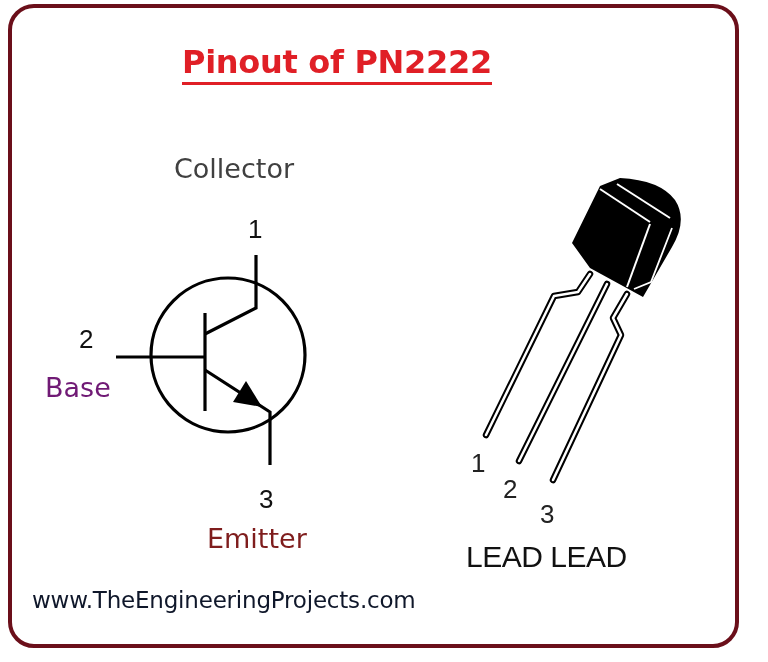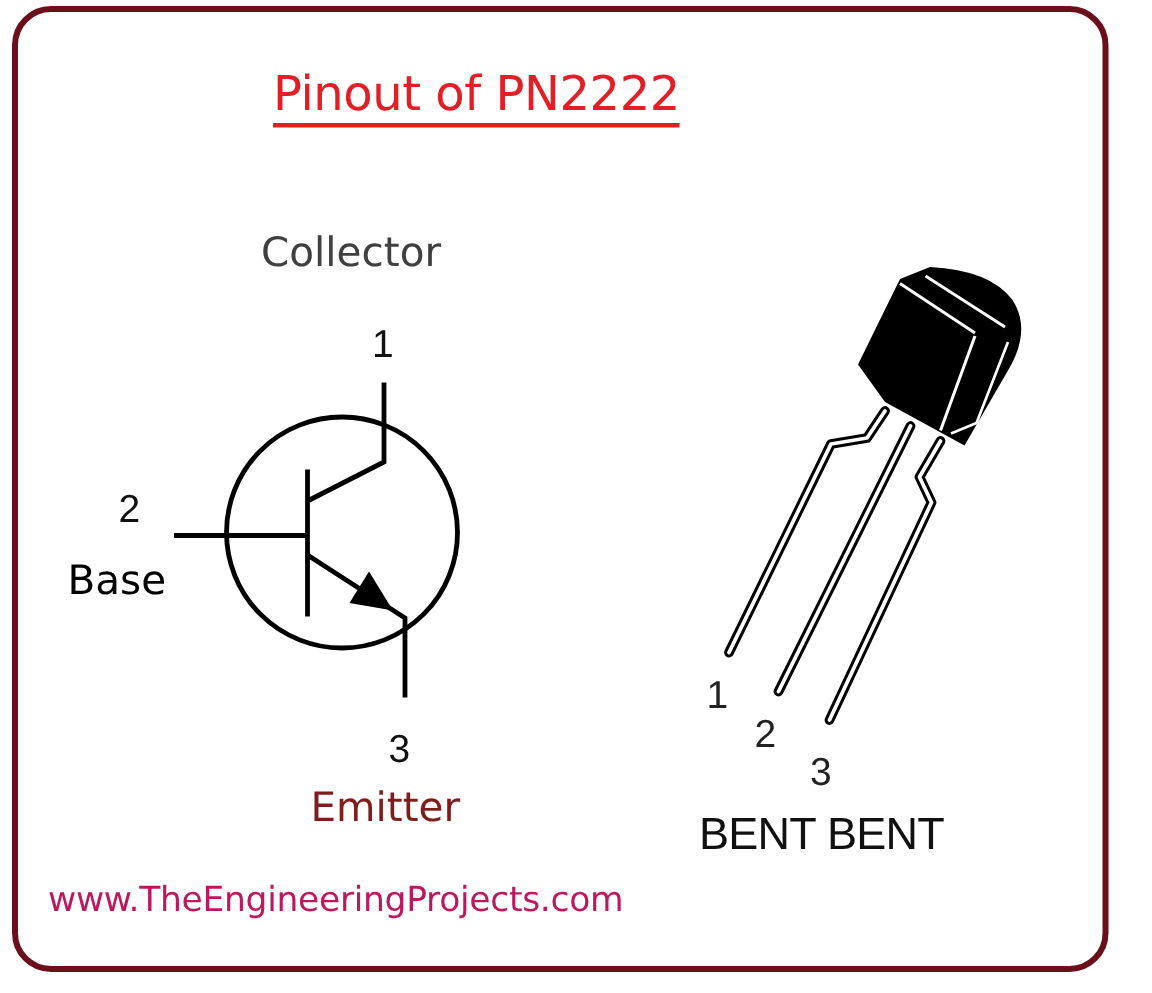--- a/index.html
+++ b/index.html
@@ -1,32 +1,32 @@
 <!DOCTYPE html>
 <html><head>
   <meta charset="utf-8">
   <style>
     html, body { margin: 0; padding: 0; background: #ffffff; }
     body { width: 768px; height: 662px; position: relative; overflow: hidden; font-family: "Liberation Sans", sans-serif; }
     .frame { position: absolute; left: 8px; top: 4px; width: 723px; height: 636px; border: 4px solid #6b0f1a; border-radius: 26px; box-sizing: content-box; background: #ffffff; }
-    .title { position: absolute; left: 182px; top: 44px; font-family: "DejaVu Sans", sans-serif; font-weight: normal; font-size: 32px; color: #e01f26; letter-spacing: -0.3px; border-bottom: 3px solid #e01f26; line-height: 1.15; padding-bottom: 1px; }
+    .title { position: absolute; left: 182px; top: 44px; font-family: "DejaVu Sans", sans-serif; font-weight: bold; font-size: 32px; color: #e01f26; letter-spacing: -0.3px; border-bottom: 3px solid #e01f26; line-height: 1.15; padding-bottom: 1px; }
     .label { position: absolute; font-family: "DejaVu Sans", sans-serif; white-space: nowrap; }
     .collector { left: 174px; top: 153px; font-size: 27px; color: #404040; }
-    .base { left: 45px; top: 372px; font-size: 27px; color: #000000; }
+    .base { left: 45px; top: 372px; font-size: 27px; color: #701a75; }
     .emitter { left: 207px; top: 523px; font-size: 27px; color: #7f1d1d; }
     .pin { position: absolute; font-family: "Liberation Sans", sans-serif; font-size: 26px; color: #111; }
     .pin1 { left: 248px; top: 214px; }
     .pin2 { left: 79px; top: 324px; }
     .pin3 { left: 259px; top: 484px; }
     .lead-num { position: absolute; font-family: "Liberation Sans", sans-serif; font-size: 26px; color: #222; }
     .ln1 { left: 471px; top: 448px; }
     .ln2 { left: 503px; top: 474px; }
     .ln3 { left: 540px; top: 499px; }
     .bent { position: absolute; left: 466px; top: 540px; font-family: "Liberation Sans", sans-serif; font-size: 30px; color: #111; letter-spacing: -0.5px; }
-    .website { position: absolute; left: 32px; top: 587px; font-family: "DejaVu Sans", sans-serif; font-size: 23px; color: #be185d; letter-spacing: -0.2px; }
+    .website { position: absolute; left: 32px; top: 587px; font-family: "DejaVu Sans", sans-serif; font-size: 23px; color: #0f172a; letter-spacing: -0.2px; }
     svg { position: absolute; left: 0; top: 0; }
   </style>
 </head>
 <body>
 
 <div class="frame"></div>
 
 <div class="title">Pinout of PN2222</div>
 
 <svg width="768" height="662" viewBox="0 0 768 662">
@@ -72,15 +72,15 @@
 <div class="pin pin2">2</div>
 <div class="label base">Base</div>
 
 <div class="pin pin3">3</div>
 <div class="label emitter">Emitter</div>
 
 <div class="lead-num ln1">1</div>
 <div class="lead-num ln2">2</div>
 <div class="lead-num ln3">3</div>
 
-<div class="bent">BENT BENT</div>
+<div class="bent">LEAD LEAD</div>
 
 <div class="website">www.TheEngineeringProjects.com</div>
 
 </body></html>

